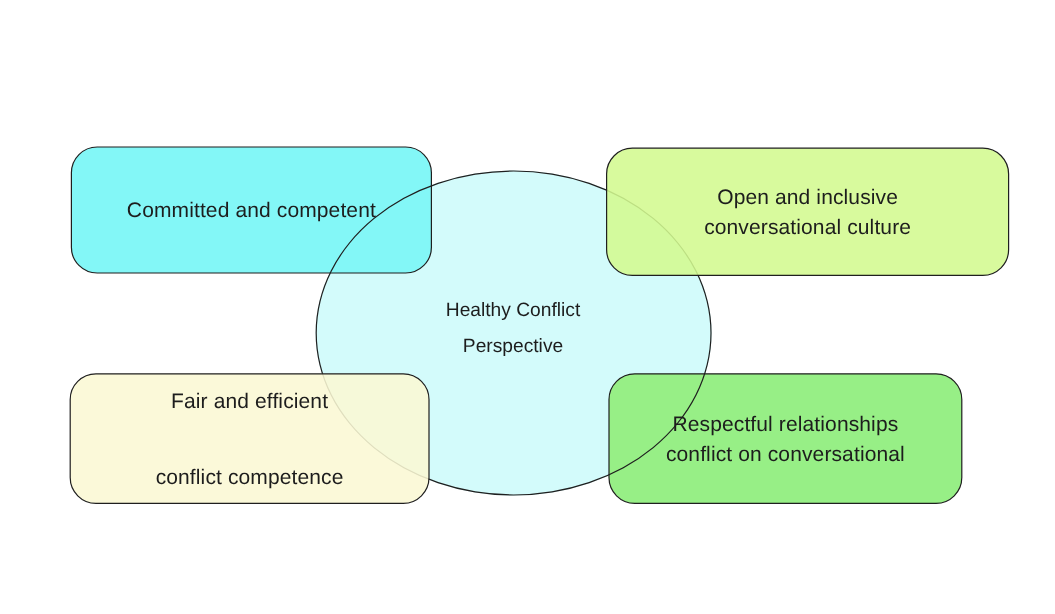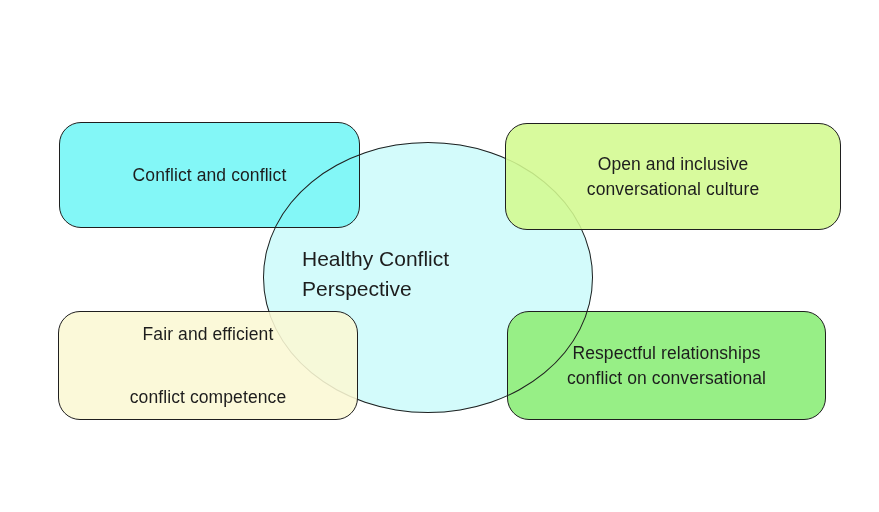--- a/index.html
+++ b/index.html
@@ -26,54 +26,55 @@
     flex-direction:column;
     align-items:center;
     justify-content:center;
     text-align:center;
     font-size:17.5px;
     line-height:25px;
     letter-spacing:0.1px;
   }
   .node .line{white-space:nowrap;}
   .box-tl{left:59px;top:122px;width:301px;height:106px;z-index:2;}
-  .box-br{left:507px;top:311px;width:319px;height:109px;z-index:2;}
+  .box-br{left:507px;top:311px;width:295px;height:109px;z-index:2;}
   .box-tr{left:505px;top:123px;width:336px;height:107px;z-index:4;}
   .box-bl{left:58px;top:311px;width:300px;height:109px;z-index:4;}
   .ellipse-fill{
     position:absolute;left:263px;top:142px;width:330px;height:271px;
     border-radius:50%;
     background:var(--ellipse-fill);
     z-index:1;
   }
   .ellipse-outline{
     position:absolute;left:263px;top:142px;width:330px;height:271px;
     box-sizing:border-box;
     border-radius:50%;
     border:1.4px solid var(--border);
     background:transparent;
     z-index:3;
     pointer-events:none;
   }
   .center-label{
     position:absolute;left:302px;top:244px;width:251px;
     z-index:5;
-    font-size:21px;
+    text-align:center;
+    font-size:16px;
     line-height:30px;
   }
 </style>
 </head>
 <body>
 
 <div class="canvas">
 
   <div class="ellipse-fill"></div>
 
   <div class="node box-tl" style="background-color: rgb(131, 247, 247);">
-    <div class="line">Conflict and conflict</div>
+    <div class="line">Committed and competent</div>
   </div>
 
   <div class="node box-br" style="background-color: rgb(151, 239, 134);">
     <div class="line">Respectful relationships</div>
     <div class="line">conflict on conversational</div>
   </div>
 
   <div class="ellipse-outline"></div>
 
   <div class="node box-tr" style="background-color: rgba(211, 249, 143, 0.88);">

